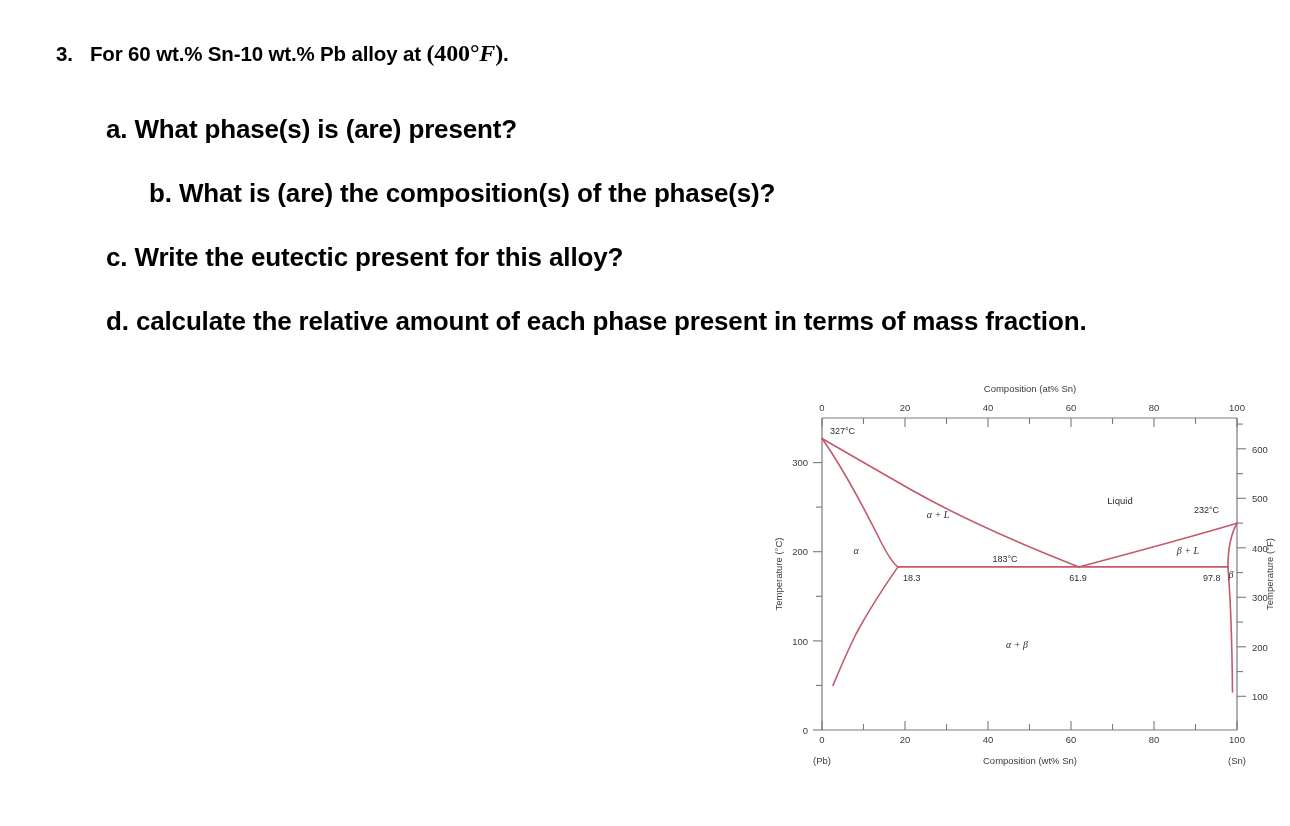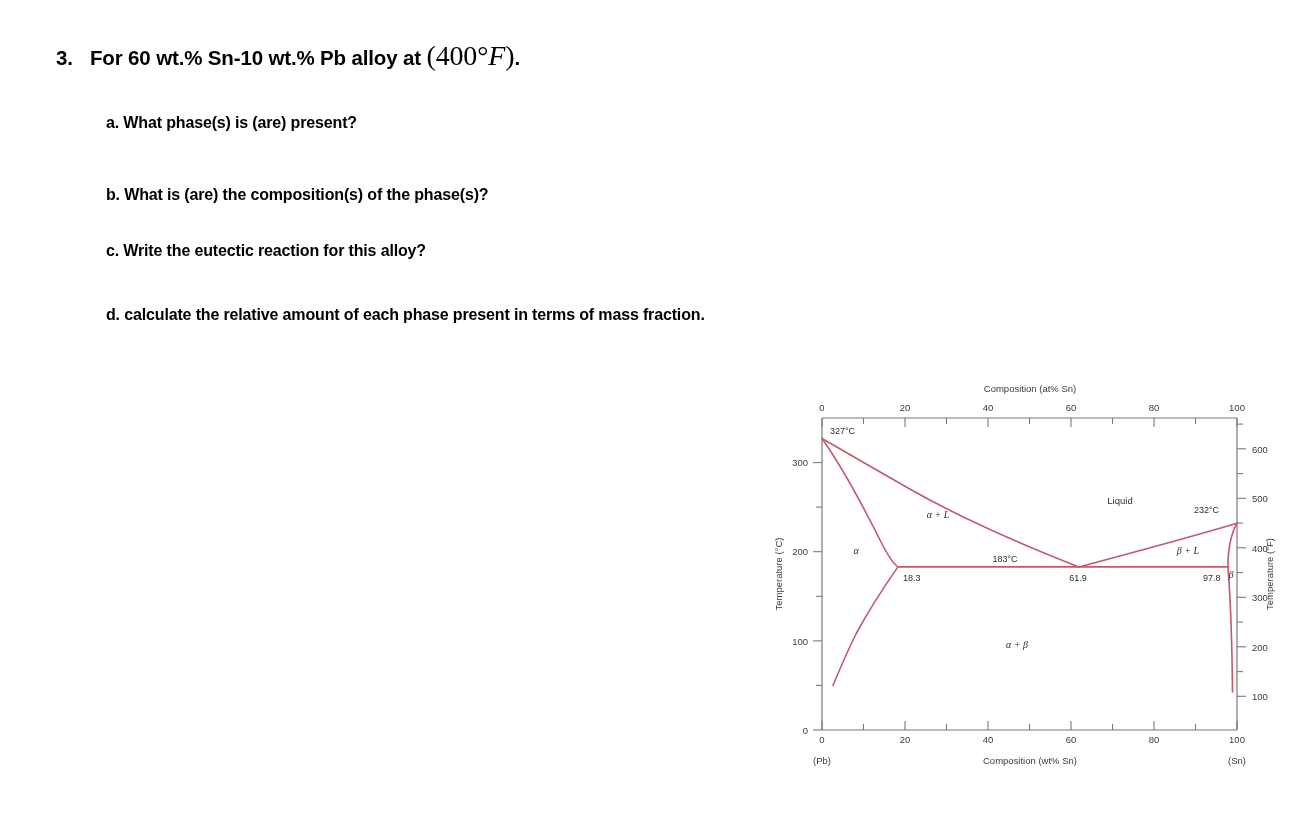--- a/index.html
+++ b/index.html
@@ -33,34 +33,34 @@
     letter-spacing: -0.15px;
     white-space: nowrap;
   }
   .q-num {
     display: inline-block;
     width: 34px;
   }
   .q-sub {
     position: absolute;
     left: 106px;
-    font-size: 16px;
+    font-size: 26px;
     font-weight: bold;
     color: #000000;
     letter-spacing: -0.15px;
     white-space: nowrap;
   }
   #q-a { top: 114px; }
-  #q-b { top: 186px; }
+  #q-b { top: 178px; margin-left: 43px; }
   #q-c { top: 242px; }
   #q-d { top: 306px; text-align: right; }
   .mathy {
     font-family: "Liberation Serif", serif;
-    font-weight: normal;
-    font-size: 28px;
+    font-weight: bold;
+    font-size: 24px;
   }
   .mathy i { font-style: italic; }
 
   
   #figure {
     position: absolute;
     left: 760px;
     top: 368px;
     width: 520px;
     height: 412px;
@@ -116,21 +116,21 @@
 <body>
 
 <div id="question-block">
 
   <div class="q-root">
     <span class="q-num">3.</span><span>For 60 wt.% Sn-10 wt.% Pb alloy at </span><span class="mathy">(400°<i>F</i>)</span><span>.</span>
   </div>
 
   <div class="q-sub" id="q-a">a. What phase(s) is (are) present?</div>
   <div class="q-sub" id="q-b">b. What is (are) the composition(s) of the phase(s)?</div>
-  <div class="q-sub" id="q-c">c. Write the eutectic reaction for this alloy?</div>
+  <div class="q-sub" id="q-c">c. Write the eutectic present for this alloy?</div>
   <div class="q-sub" id="q-d">d.  calculate the relative amount of each phase present in terms of mass fraction.</div>
 
 </div>
 
 <div id="figure">
   <svg width="520" height="412" viewBox="0 0 520 412" xmlns="http://www.w3.org/2000/svg">
 
     <g>
       <line class="axis-line" x1="62" y1="50" x2="477" y2="50"></line>
       <line class="axis-line" x1="62" y1="362" x2="477" y2="362"></line>

